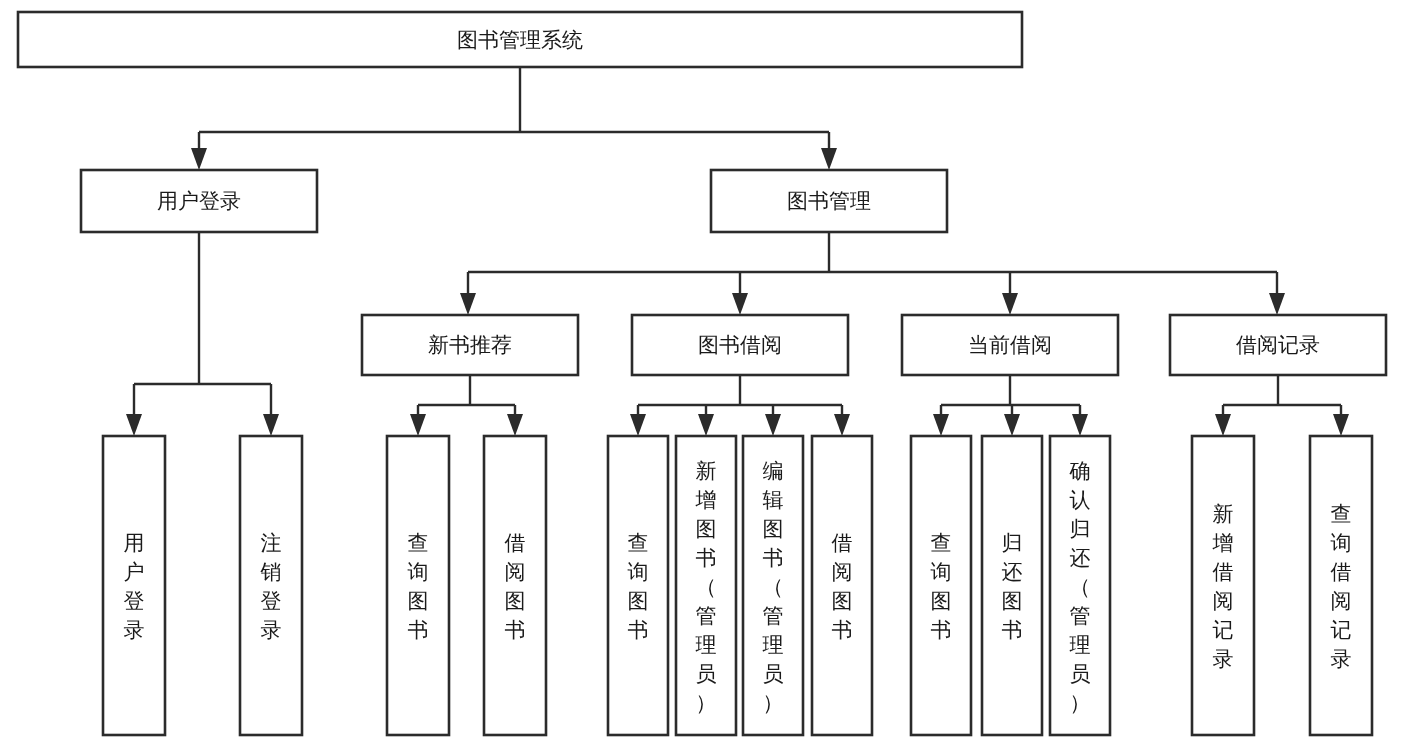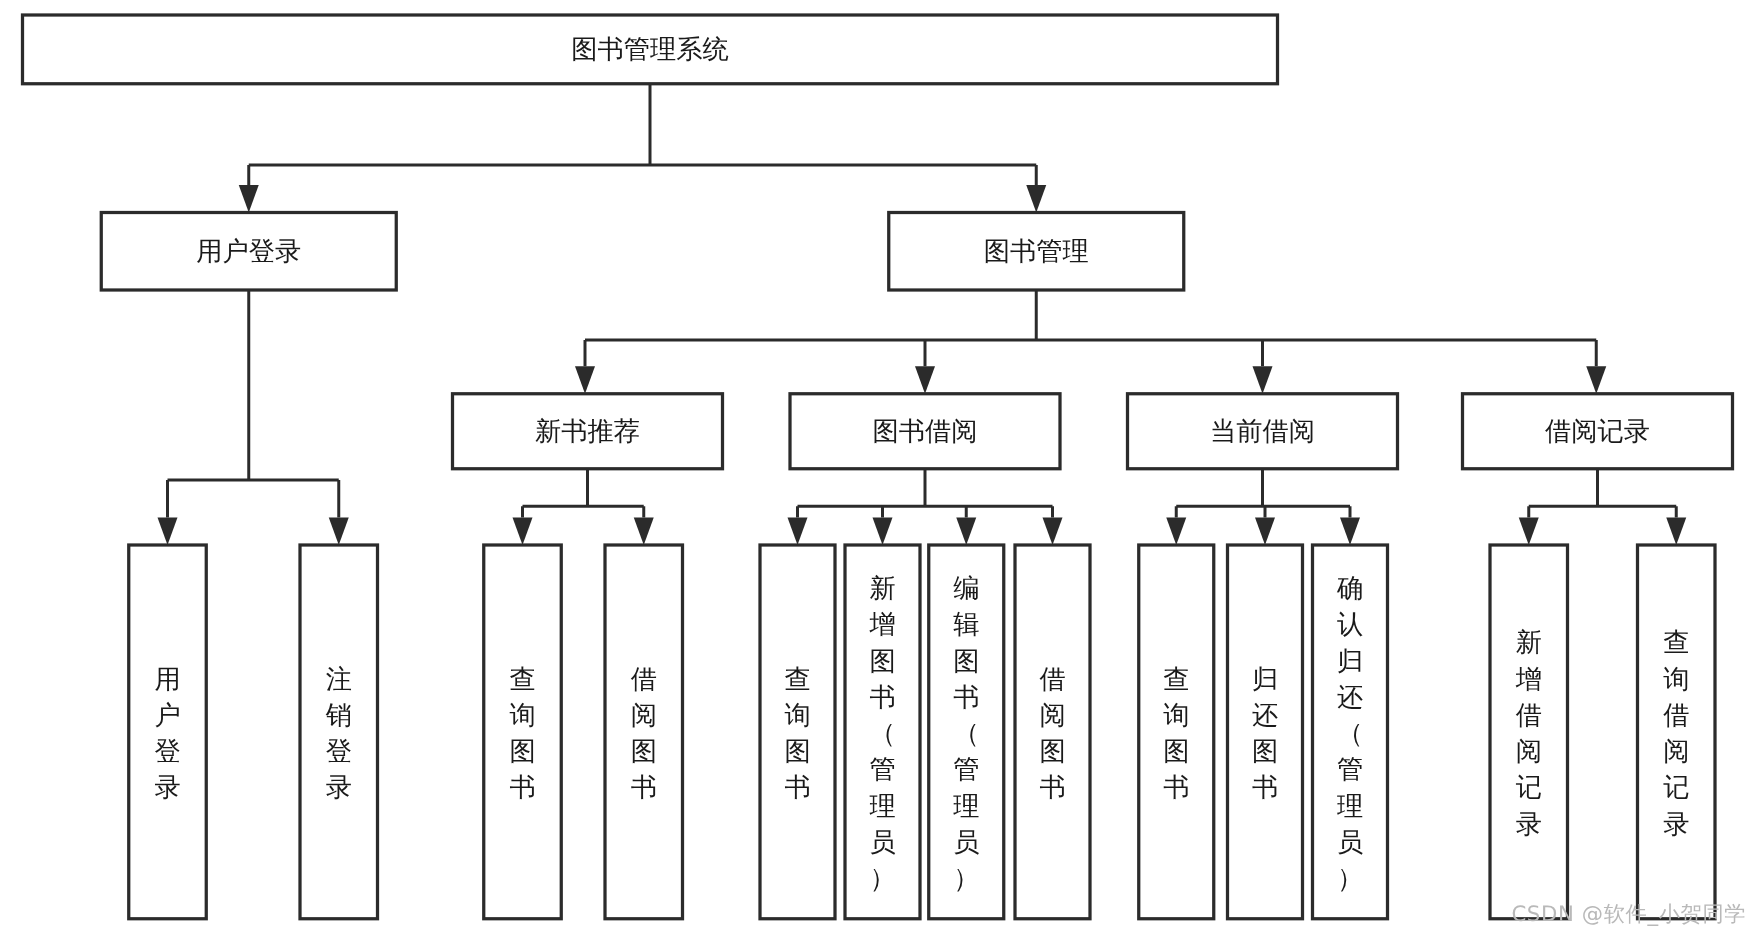--- a/index.html
+++ b/index.html
@@ -211,14 +211,13 @@
       </g>
       <g>
         <rect class="node-box" x="1192" y="436" width="62" height="299"></rect>
         <text class="node-label-v" x="1223" y="521.12"><tspan x="1223" dy="0">新</tspan><tspan x="1223" dy="29">增</tspan><tspan x="1223" dy="29">借</tspan><tspan x="1223" dy="29">阅</tspan><tspan x="1223" dy="29">记</tspan><tspan x="1223" dy="29">录</tspan></text>
       </g>
       <g>
         <rect class="node-box" x="1310" y="436" width="62" height="299"></rect>
         <text class="node-label-v" x="1341" y="521.12"><tspan x="1341" dy="0">查</tspan><tspan x="1341" dy="29">询</tspan><tspan x="1341" dy="29">借</tspan><tspan x="1341" dy="29">阅</tspan><tspan x="1341" dy="29">记</tspan><tspan x="1341" dy="29">录</tspan></text>
       </g>
     </svg>
-  <div class="watermark-text">CSDN @软件_小贺同学</div>
 </div>
 
 </body></html>

